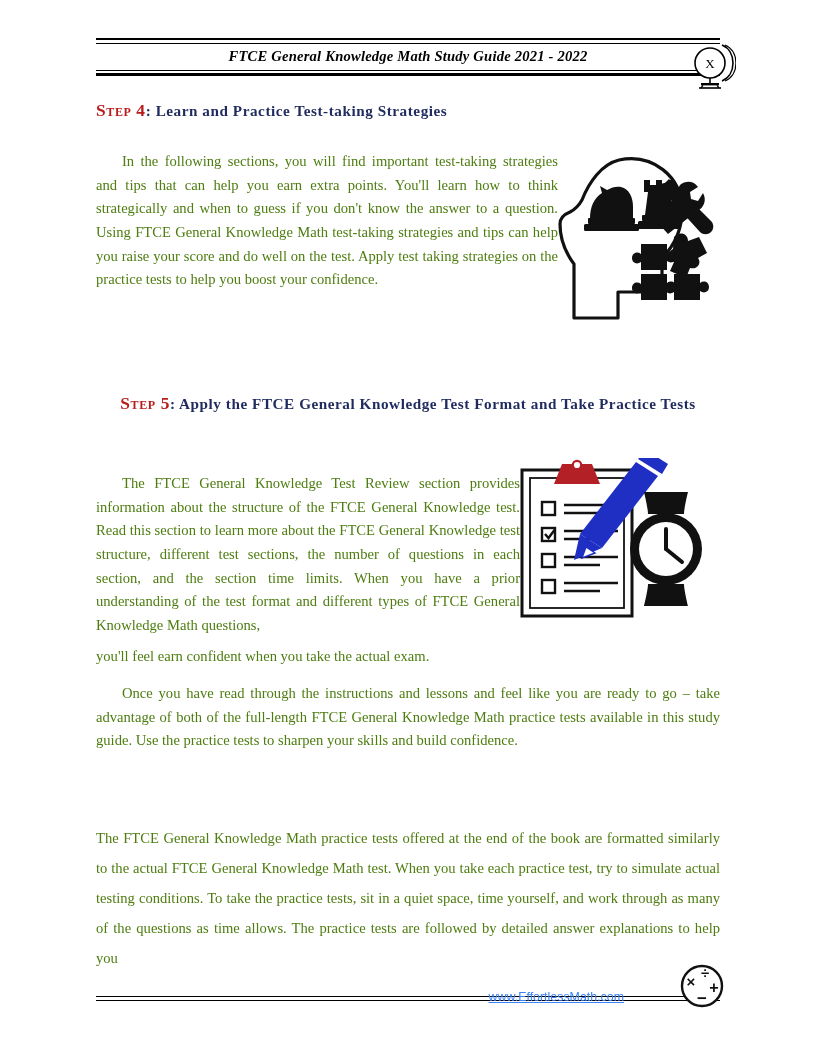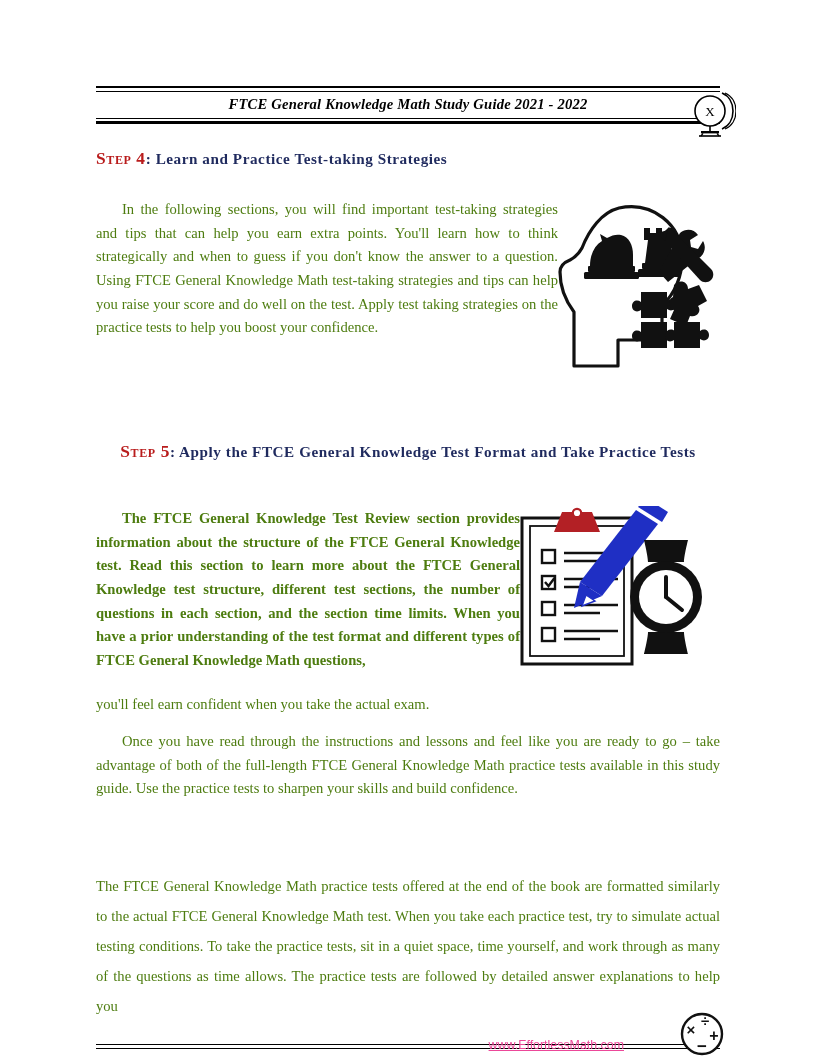--- a/index.html
+++ b/index.html
@@ -4,21 +4,21 @@
 <style>
   html,body{margin:0;padding:0;}
   body{
     width:816px;height:1056px;
     background:#ffffff;
     font-family:"Liberation Serif",serif;
     color:#111111;
     position:relative;
     overflow:hidden;
   }
-  .page{position:absolute;inset:0;margin-top:48px;}
+  .page{position:absolute;inset:0;}
 
   
   .header{
     position:absolute;left:96px;top:38px;width:624px;height:52px;
   }
   .rule-thick{background:#000;height:2.2px;width:100%;}
   .rule-thin{background:#000;height:1.1px;width:100%;}
   .rule-gap{height:2.5px;}
   .header-title{
     text-align:center;
@@ -54,39 +54,39 @@
   p{margin:0;}
   .body-text{
     font-size:14.6px;
     line-height:1.62;
     text-align:justify;
     color:#4d7c0f;
   }
   .indent{text-indent:26px;}
 
   .para1{position:absolute;left:96px;top:150px;width:462px;}
-  .para2{position:absolute;left:96px;top:459px;width:424px;font-weight:bold;}
+  .para2{position:absolute;left:96px;top:472px;width:424px;}
   .para2-tail{position:absolute;left:96px;top:645px;width:624px;}
   .para3{position:absolute;left:96px;top:682px;width:624px;}
   .para4{position:absolute;left:96px;top:824px;width:624px;line-height:2.05;}
 
   
   .fig-head{position:absolute;left:556px;top:152px;width:170px;height:176px;}
   .fig-clip{position:absolute;left:518px;top:458px;width:198px;height:162px;}
 
   
   .footer{position:absolute;left:96px;top:996px;width:624px;}
   .footer .rule-thin{height:1.2px;}
   .footer-link{
     position:absolute;left:96px;top:990px;width:624px;
     text-align:right;
     padding-right:96px;
     font-family:"Liberation Sans",sans-serif;
     font-size:12.4px;
-    color:#ec4899;
+    color:#3b82f6;
     text-decoration:underline;
     box-sizing:border-box;
   }
   .footer-logo{position:absolute;left:676px;top:962px;width:52px;height:48px;}
 </style>
 </head>
 <body>
 
 <div class="page">
 

